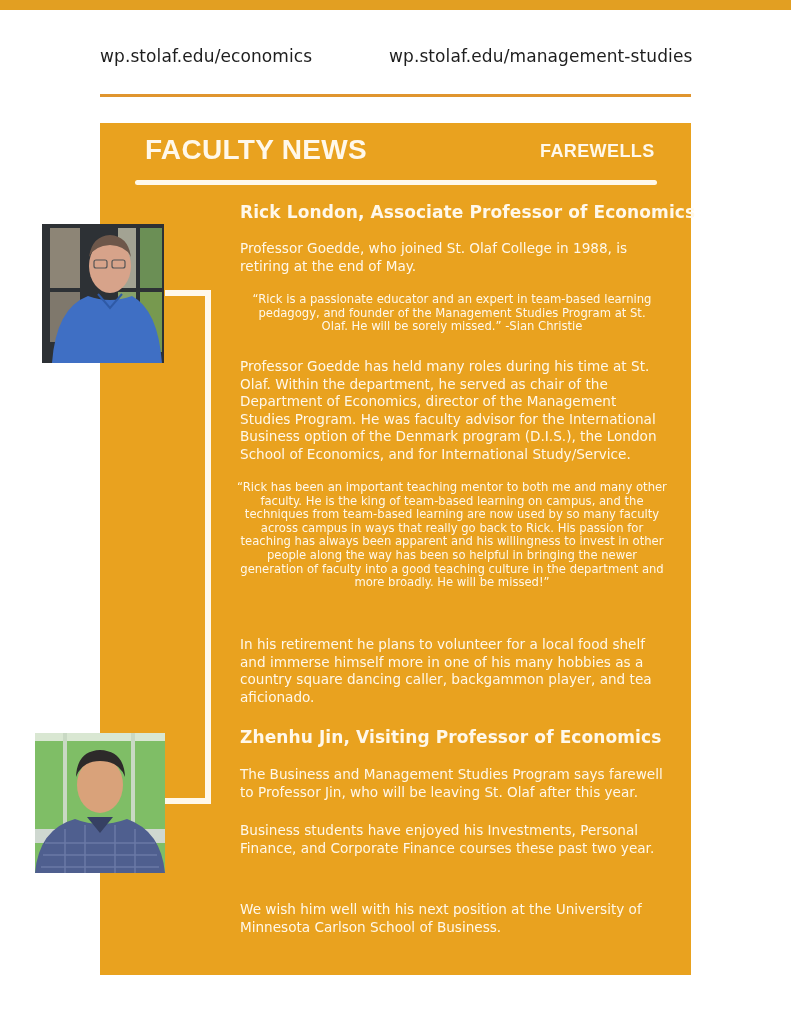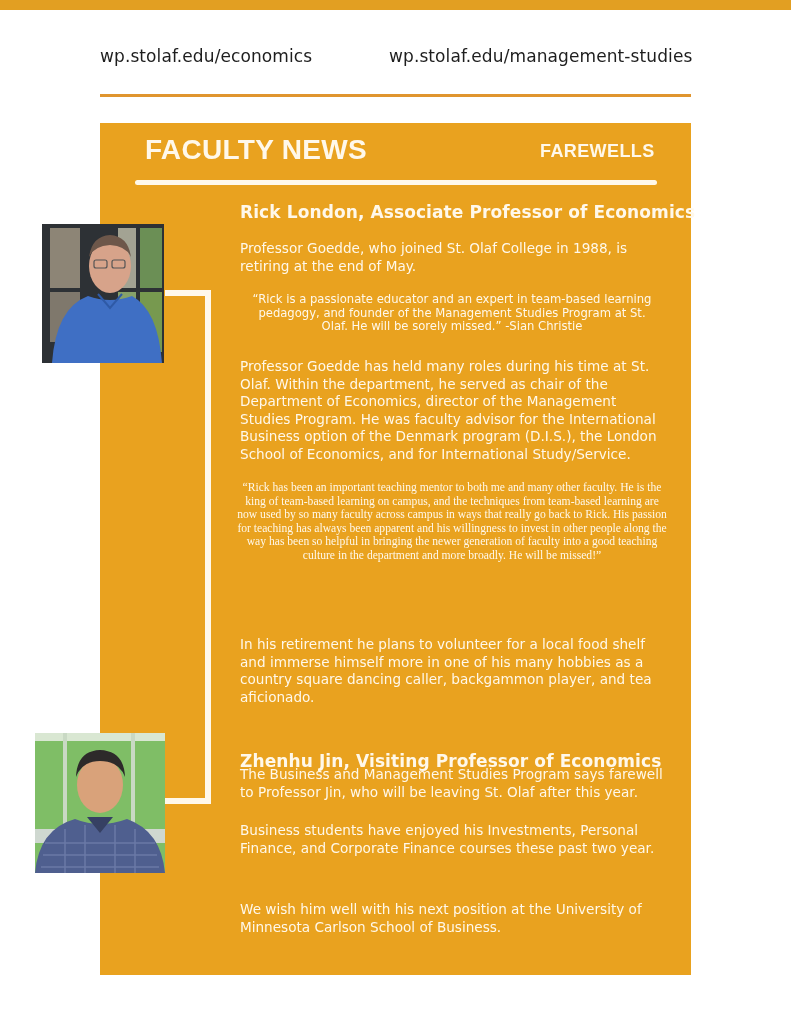--- a/index.html
+++ b/index.html
@@ -27,23 +27,23 @@
 
     .col { position: absolute; left: 240px; width: 430px; color: #fff8ea; }
     .name { font-size: 17px; font-weight: bold; letter-spacing: 0.1px; white-space: nowrap; }
     .para { font-size: 13.6px; line-height: 17.5px; letter-spacing: 0; }
     .quote { font-size: 11.6px; line-height: 13.6px; text-align: center; }
 
     .n1 { top: 202px; }
     .p1 { top: 240px; width: 420px; }
     .q1 { top: 293px; left: 250px; width: 404px; }
     .p2 { top: 358px; width: 430px; }
-    .q2 { top: 481px; left: 236px; width: 432px; font-family: Liberation Serif, serif; }
+    .q2 { top: 481px; left: 236px; width: 432px; }
     .p3 { top: 636px; width: 430px; }
-    .n2 { top: 751px; }
+    .n2 { top: 727px; }
     .p4 { top: 766px; width: 430px; }
     .p5 { top: 822px; width: 430px; }
     .p6 { top: 871px; width: 430px; margin-top: 30px; }
   </style>
 </head>
 <body>
 
 <div class="top-bar"></div>
 
 <a class="url url-left">wp.stolaf.edu/economics</a>

